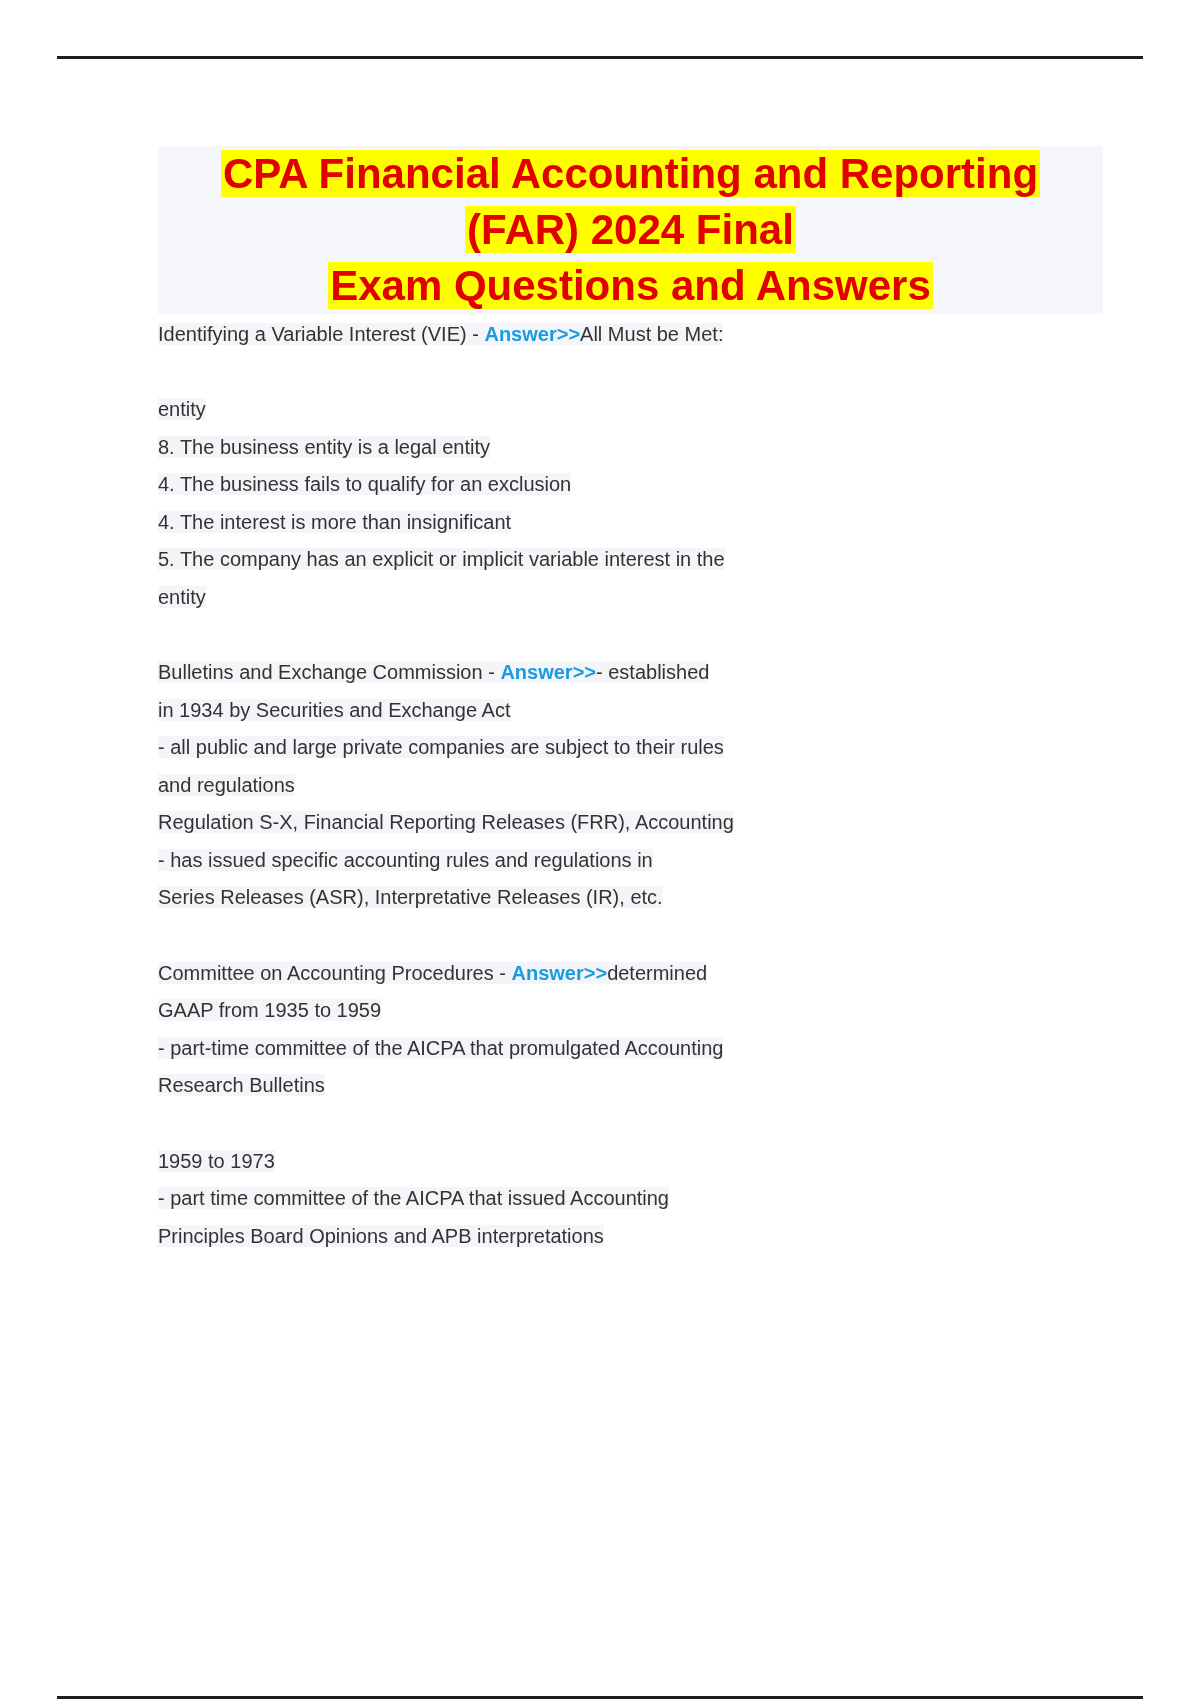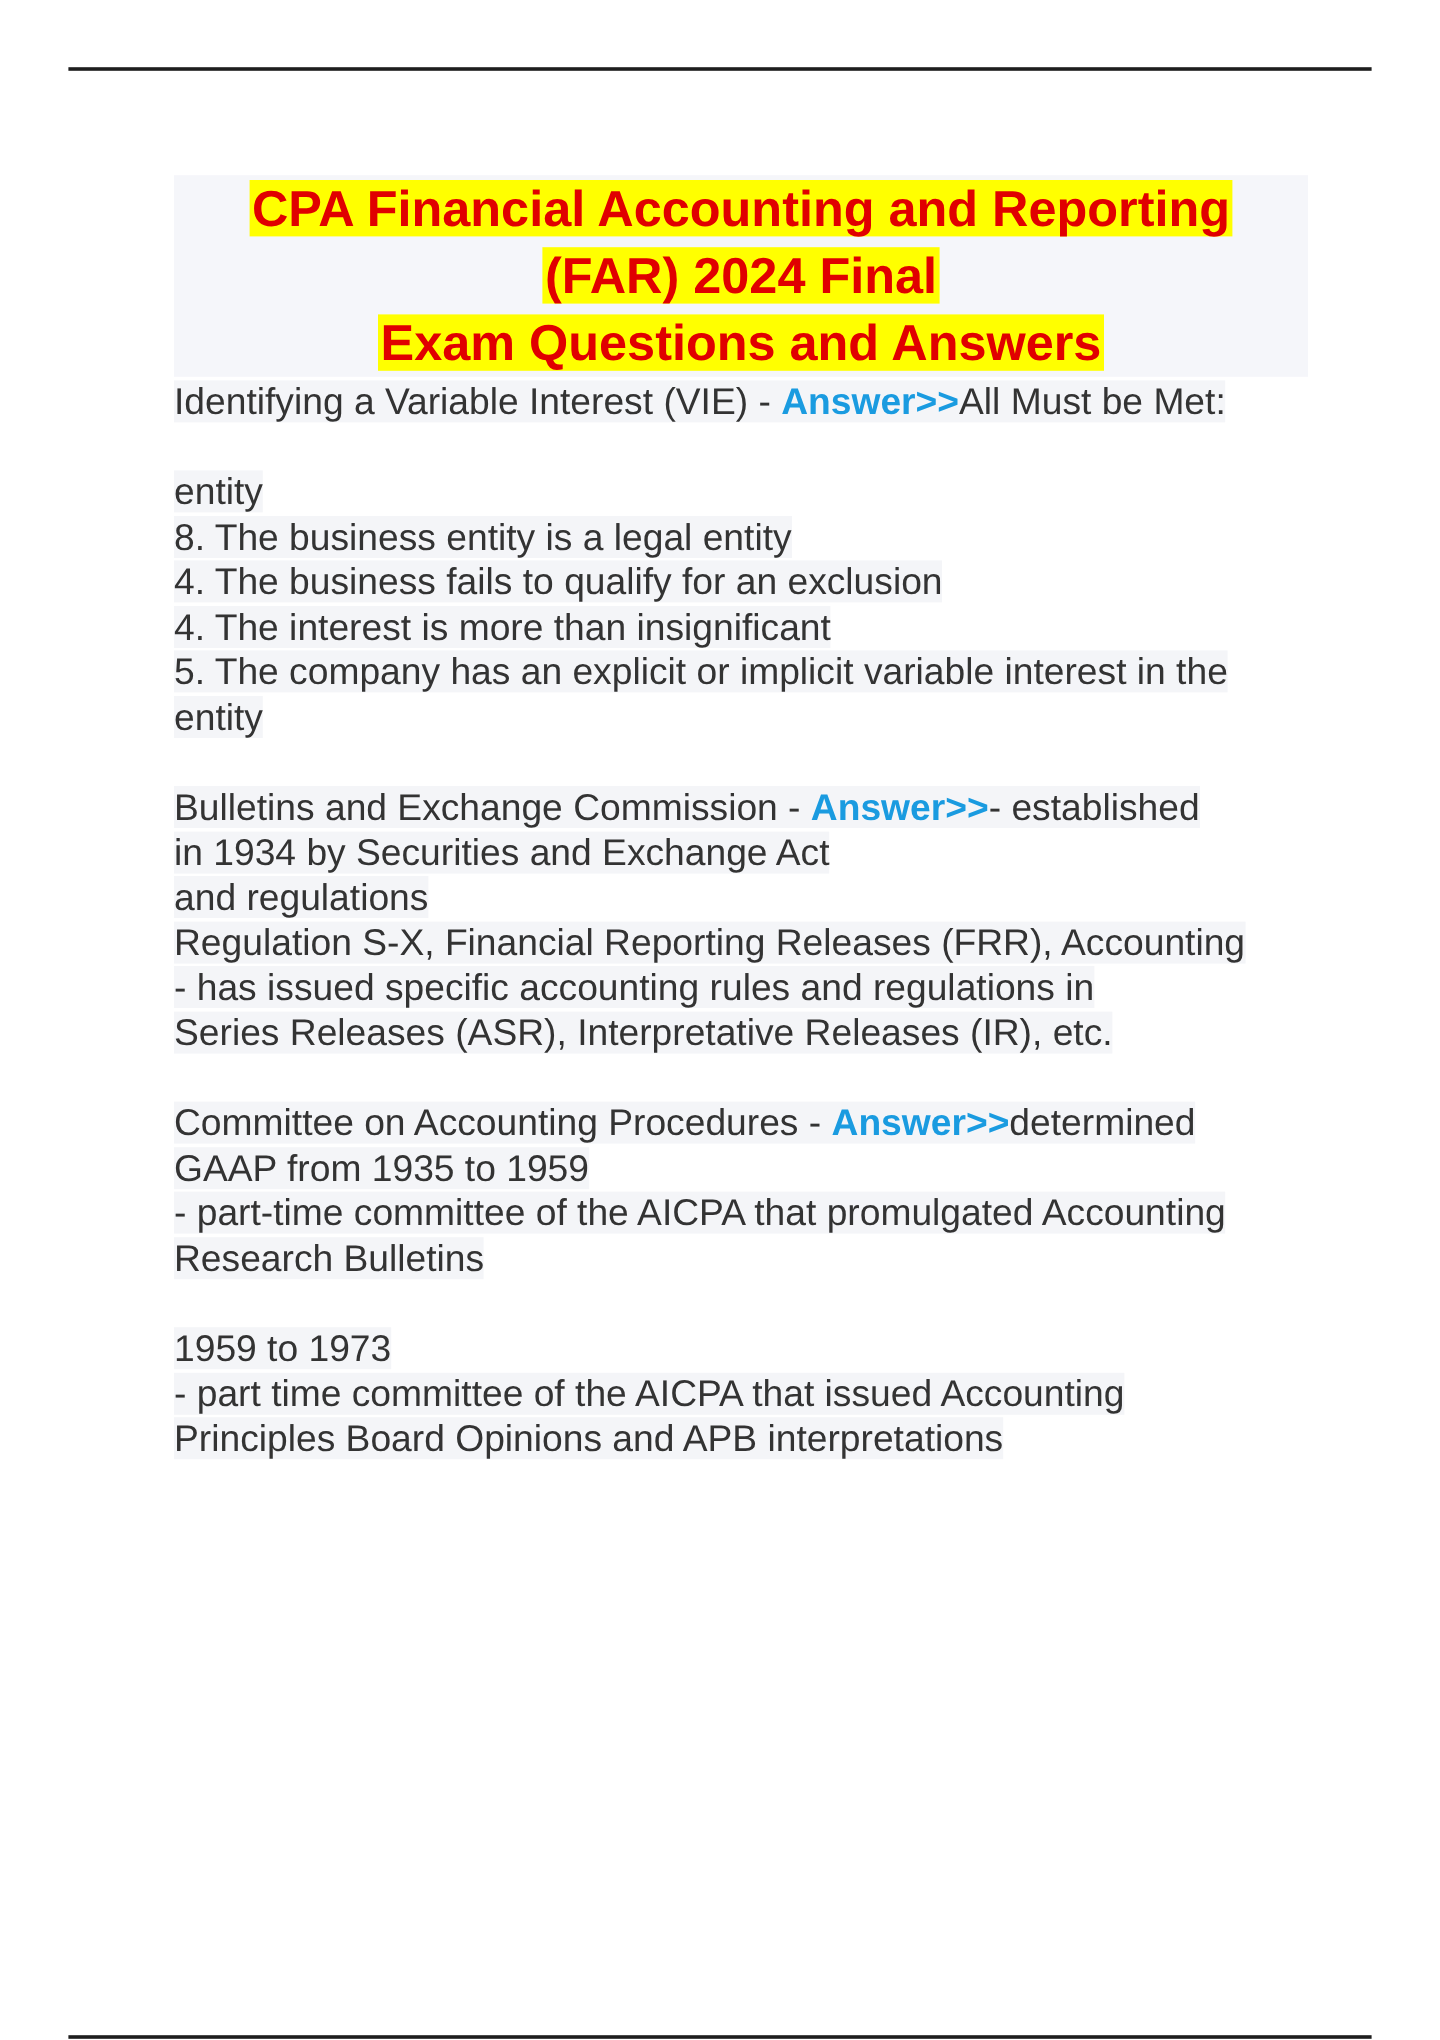--- a/index.html
+++ b/index.html
@@ -2,29 +2,29 @@
 <html><head>
 <meta charset="utf-8">
 <style>
   html, body { margin: 0; padding: 0; background: #ffffff; }
   body { width: 1200px; height: 1700px; position: relative; overflow: hidden;
          font-family: "Liberation Sans", "DejaVu Sans", sans-serif; }
   .rule { position: absolute; left: 57px; width: 1086px; height: 3px; background: #1e1e1e; }
   .rule.top { top: 56px; }
   .rule.bottom { top: 1696px; }
 
-  .content { position: absolute; left: 145px; top: 146px; width: 945px; }
+  .content { position: absolute; left: 158px; top: 146px; width: 945px; }
 
   .title-block { background: #f5f6fa; text-align: center; padding: 0; }
   .title-line { display: block; line-height: 56px; height: 56px; }
   .title-line span { background: #ffff00; color: #e00000; font-weight: bold;
                      font-size: 42px; padding: 0 2px; }
   .title-line.l3 { line-height: 56px; }
 
-  .qa { margin: 0; color: #333333; font-size: 31px; line-height: 37.5px; }
+  .qa { margin: 0; color: #333333; font-size: 20px; line-height: 37.5px; }
   .qa .line { display: inline; background: #f4f5f8; }
   .qa .row { display: block; }
   .answer { color: #1a9be0; font-weight: bold; }
   .gap { height: 37.5px; }
   .gap-lg { height: 38px; }
 </style>
 </head>
 <body>
 
 <div class="rule top"></div>
@@ -50,20 +50,21 @@
     <div class="row"><span class="line">entity</span></div>
   </div>
 
   <div class="gap-lg"></div>
 
   <div class="qa">
     <div class="row">
       <span class="line"><span>Bulletins and Exchange Commission - </span><span class="answer">Answer&gt;&gt;</span><span>- established</span></span>
     </div>
     <div class="row"><span class="line">in 1934 by Securities and Exchange Act</span></div>
+    <div class="row"><span class="line">- all public and large private companies are subject to their rules</span></div>
     <div class="row"><span class="line">and regulations</span></div>
     <div class="row"><span class="line">Regulation S-X, Financial Reporting Releases (FRR), Accounting</span></div>
     <div class="row"><span class="line">- has issued specific accounting rules and regulations in</span></div>
     <div class="row"><span class="line">Series Releases (ASR), Interpretative Releases (IR), etc.</span></div>
   </div>
 
   <div class="gap-lg"></div>
 
   <div class="qa">
     <div class="row">

